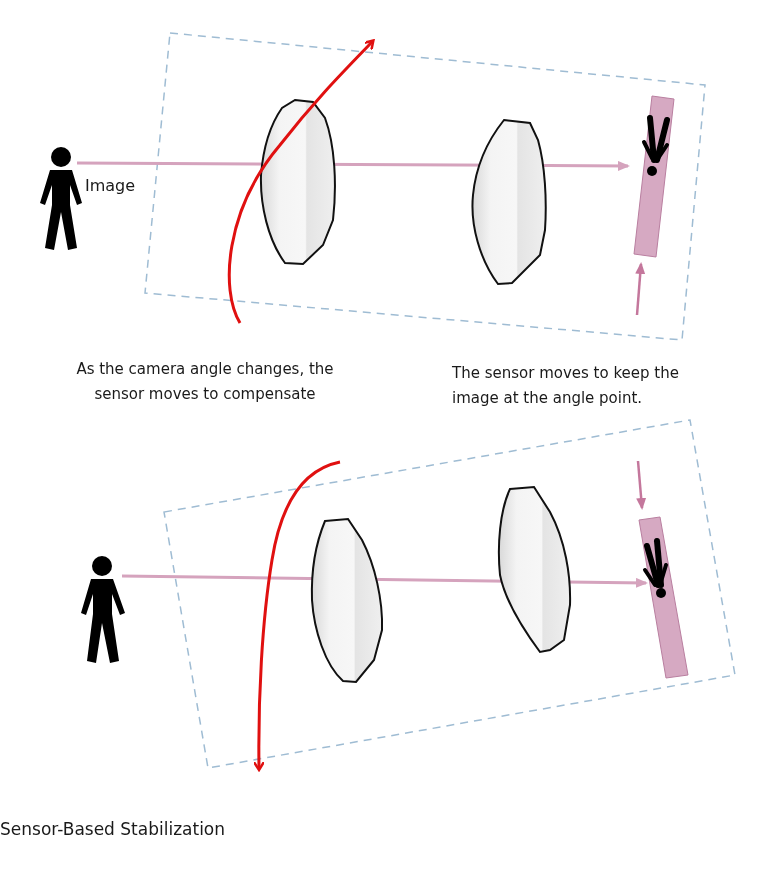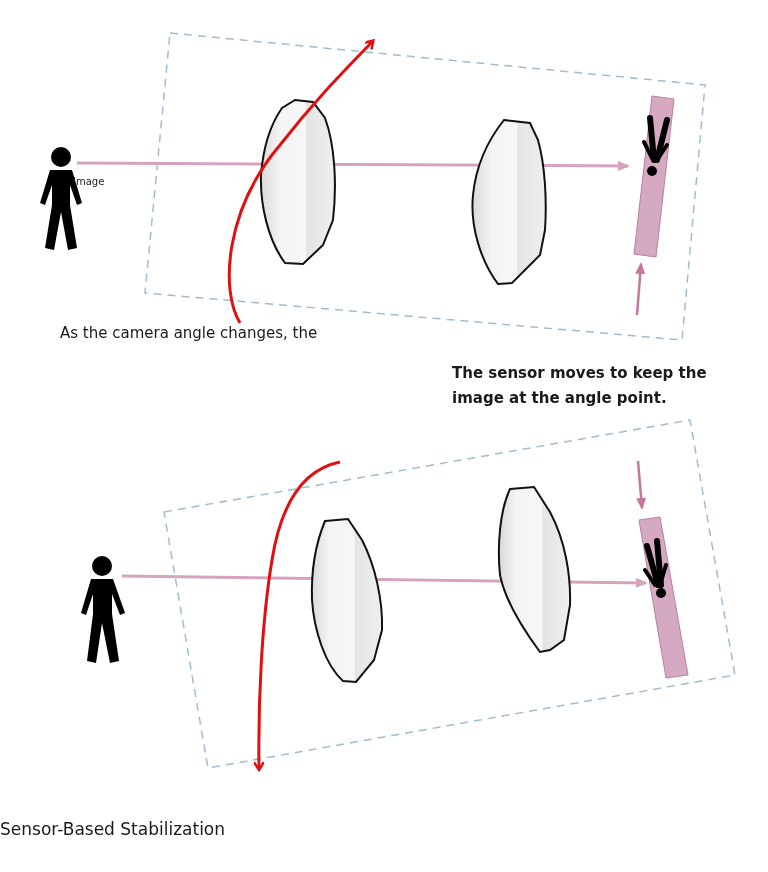--- a/index.html
+++ b/index.html
@@ -1,22 +1,22 @@
 <!DOCTYPE html>
 <html><head>
 <meta charset="utf-8">
 <style>
   html,body{margin:0;padding:0;background:#ffffff;}
   body{width:768px;height:872px;position:relative;overflow:hidden;font-family:"DejaVu Sans","Liberation Sans",sans-serif;}
   #canvas{position:absolute;left:0;top:0;}
   .txt{position:absolute;color:#1a1a1a;font-family:"DejaVu Sans","Liberation Sans",sans-serif;white-space:nowrap;}
-  .cap1{font-size:15px;line-height:25px;text-align:left;left:60px;top:321px;width:290px;}
-  .cap2{font-size:15px;line-height:25px;left:452px;top:361px;font-weight:bold;}
+  .cap1{font-size:15px;line-height:25px;text-align:center;left:60px;top:357px;width:290px;}
+  .cap2{font-size:15px;line-height:25px;left:452px;top:361px;}
   .title{font-size:17px;left:0;width:768px;top:819px;}
-  .imglabel{font-size:10px;left:73px;top:176px;}
+  .imglabel{font-size:16px;left:85px;top:176px;}
 </style>
 </head>
 <body>
 
 <svg id="canvas" width="768" height="872" viewBox="0 0 768 872" xmlns="http://www.w3.org/2000/svg">
   <defs>
     <linearGradient id="lensGrad" x1="0" y1="0" x2="1" y2="0">
       <stop offset="0" stop-color="#d9d9d9"></stop>
       <stop offset="0.25" stop-color="#f4f4f4"></stop>
       <stop offset="0.6" stop-color="#f7f7f7"></stop>
@@ -87,20 +87,21 @@
     <line x1="638" y1="461" x2="642" y2="508" stroke="#c4779c" stroke-width="2.5" marker-end="url(#pinkHead)"></line>
 
     <path d="M340,462 C300,470 280,510 272,560 C262,620 258,700 259,768" fill="none" stroke="#e01010" stroke-width="3" marker-end="url(#redHead)"></path>
   </g>
 </svg>
 
 <div class="txt imglabel">Image</div>
 
 <div class="txt cap1">
   <div>As the camera angle changes, the</div>
+  <div>sensor moves to compensate</div>
 </div>
 
 <div class="txt cap2">
   <div>The sensor moves to keep the</div>
   <div>image at the angle point.</div>
 </div>
 
 <div class="txt title">Sensor-Based Stabilization</div>
 
 </body></html>

